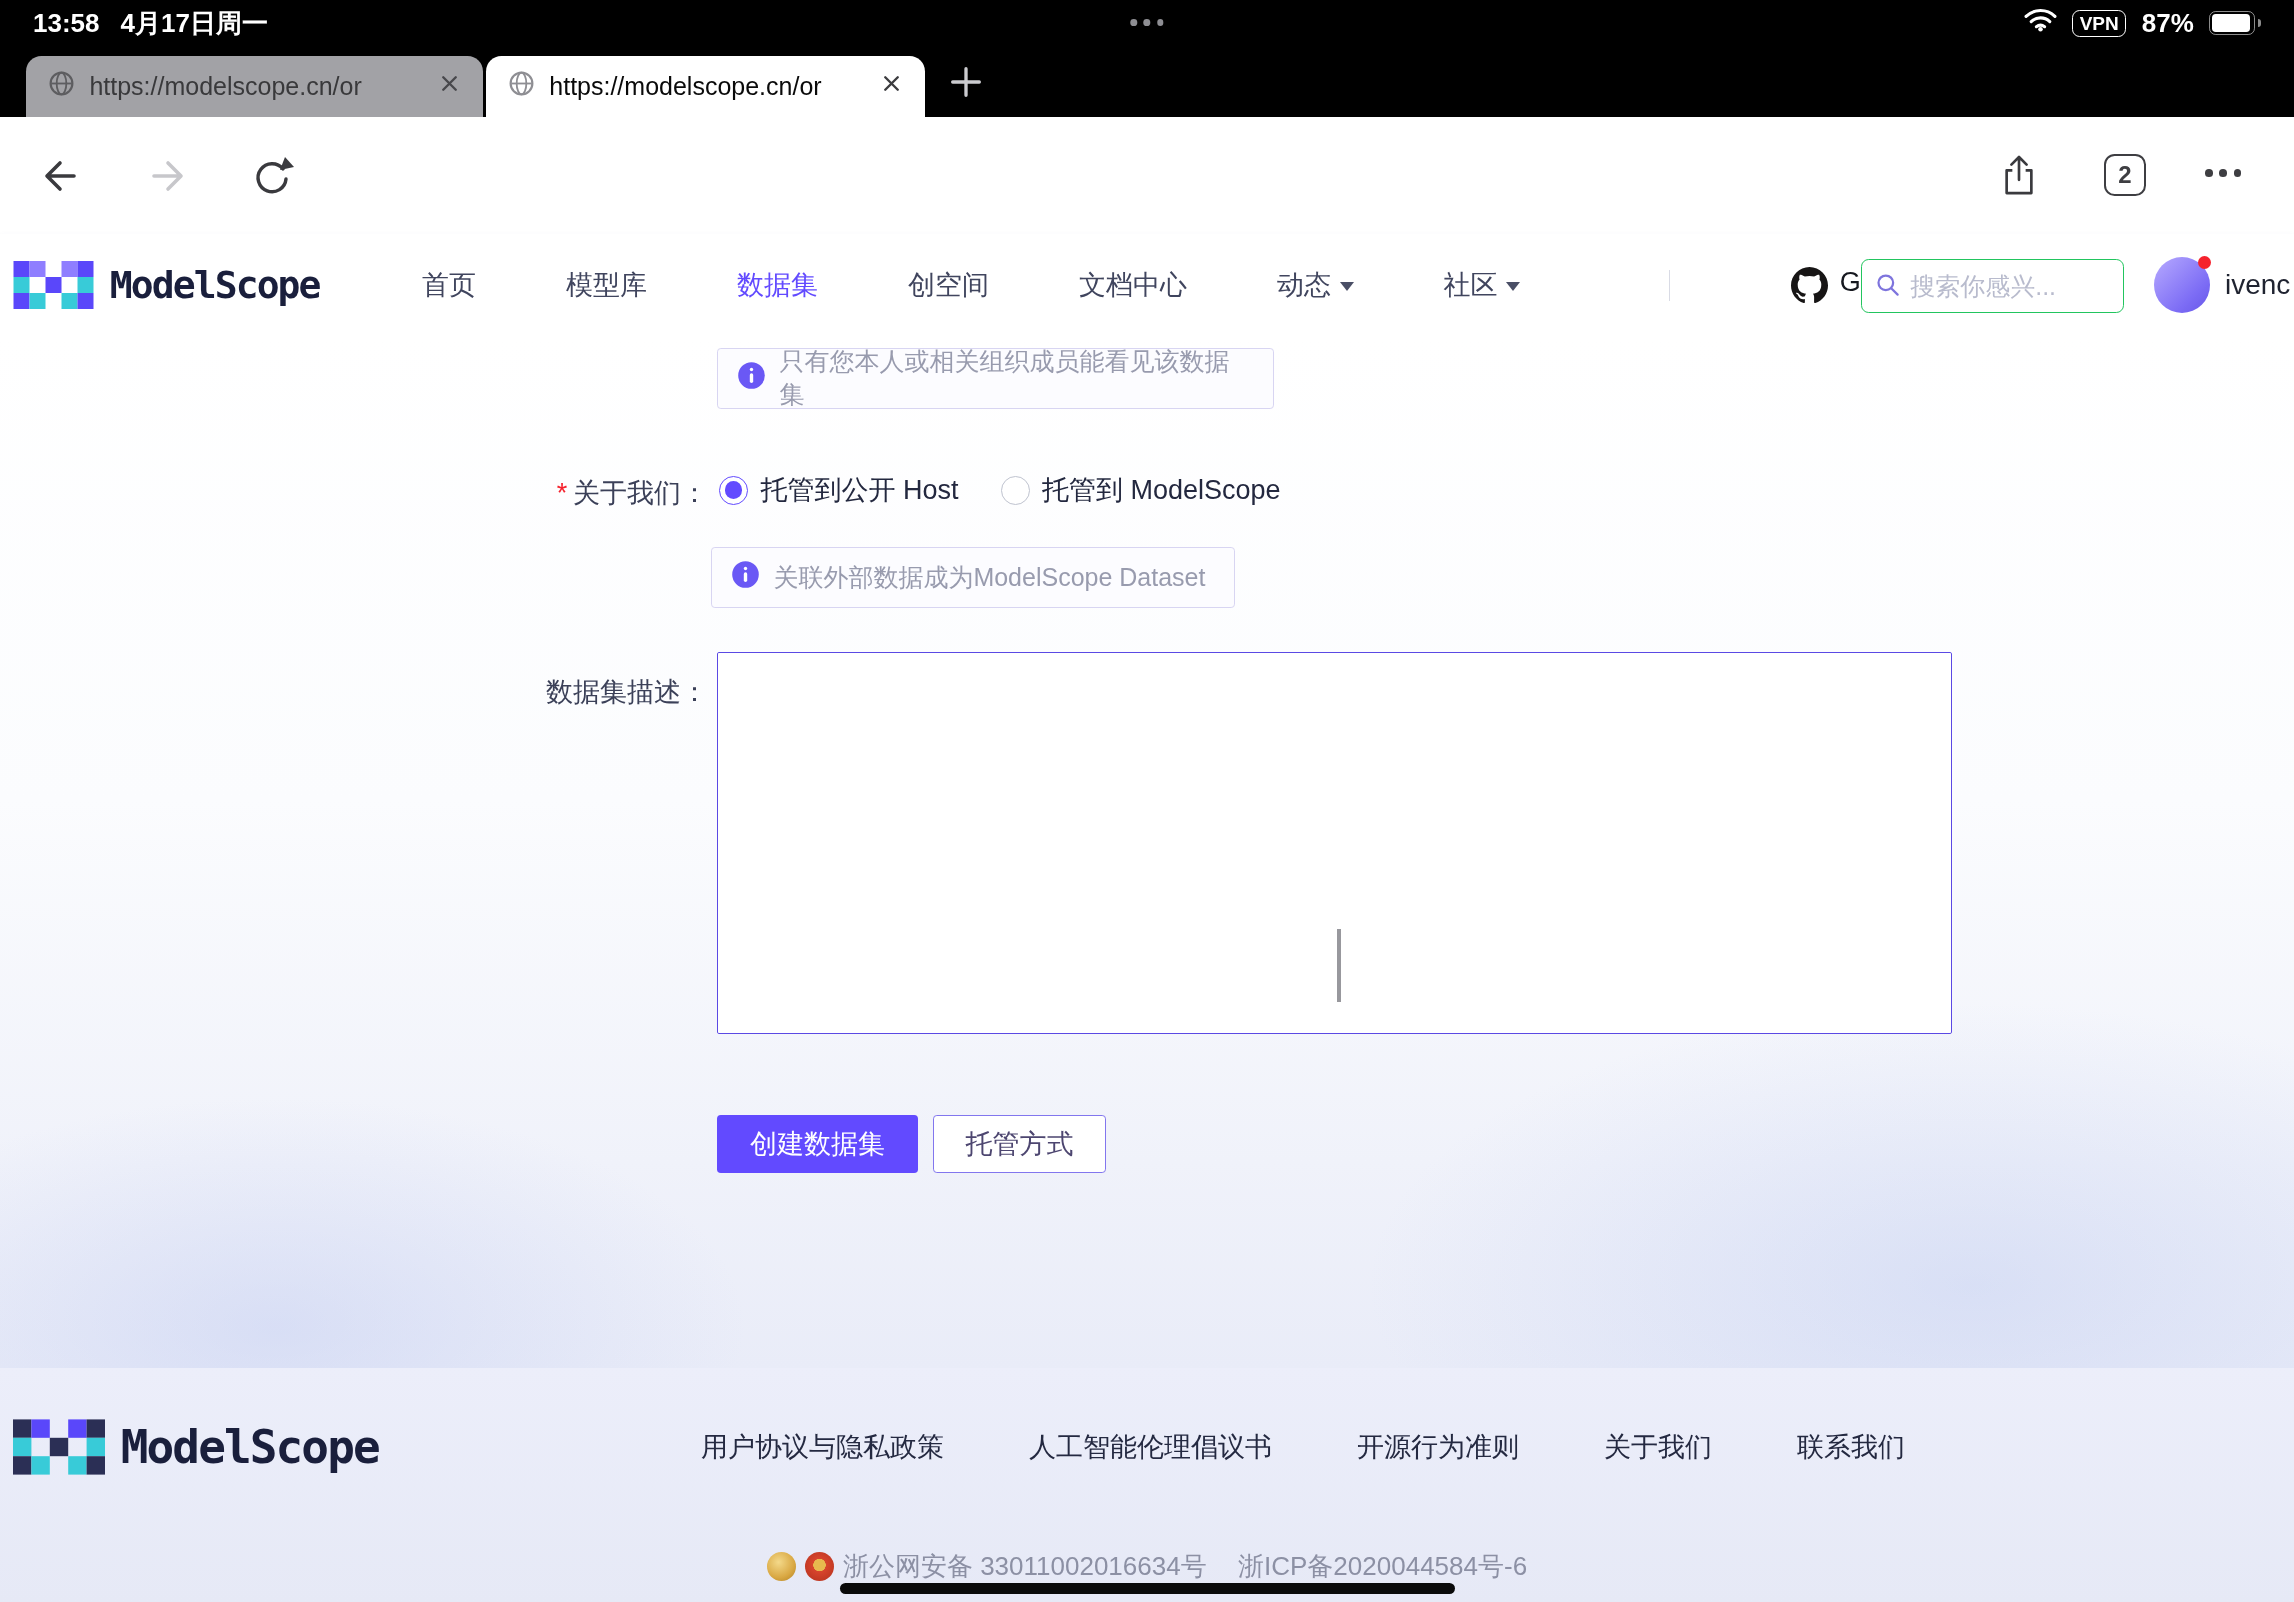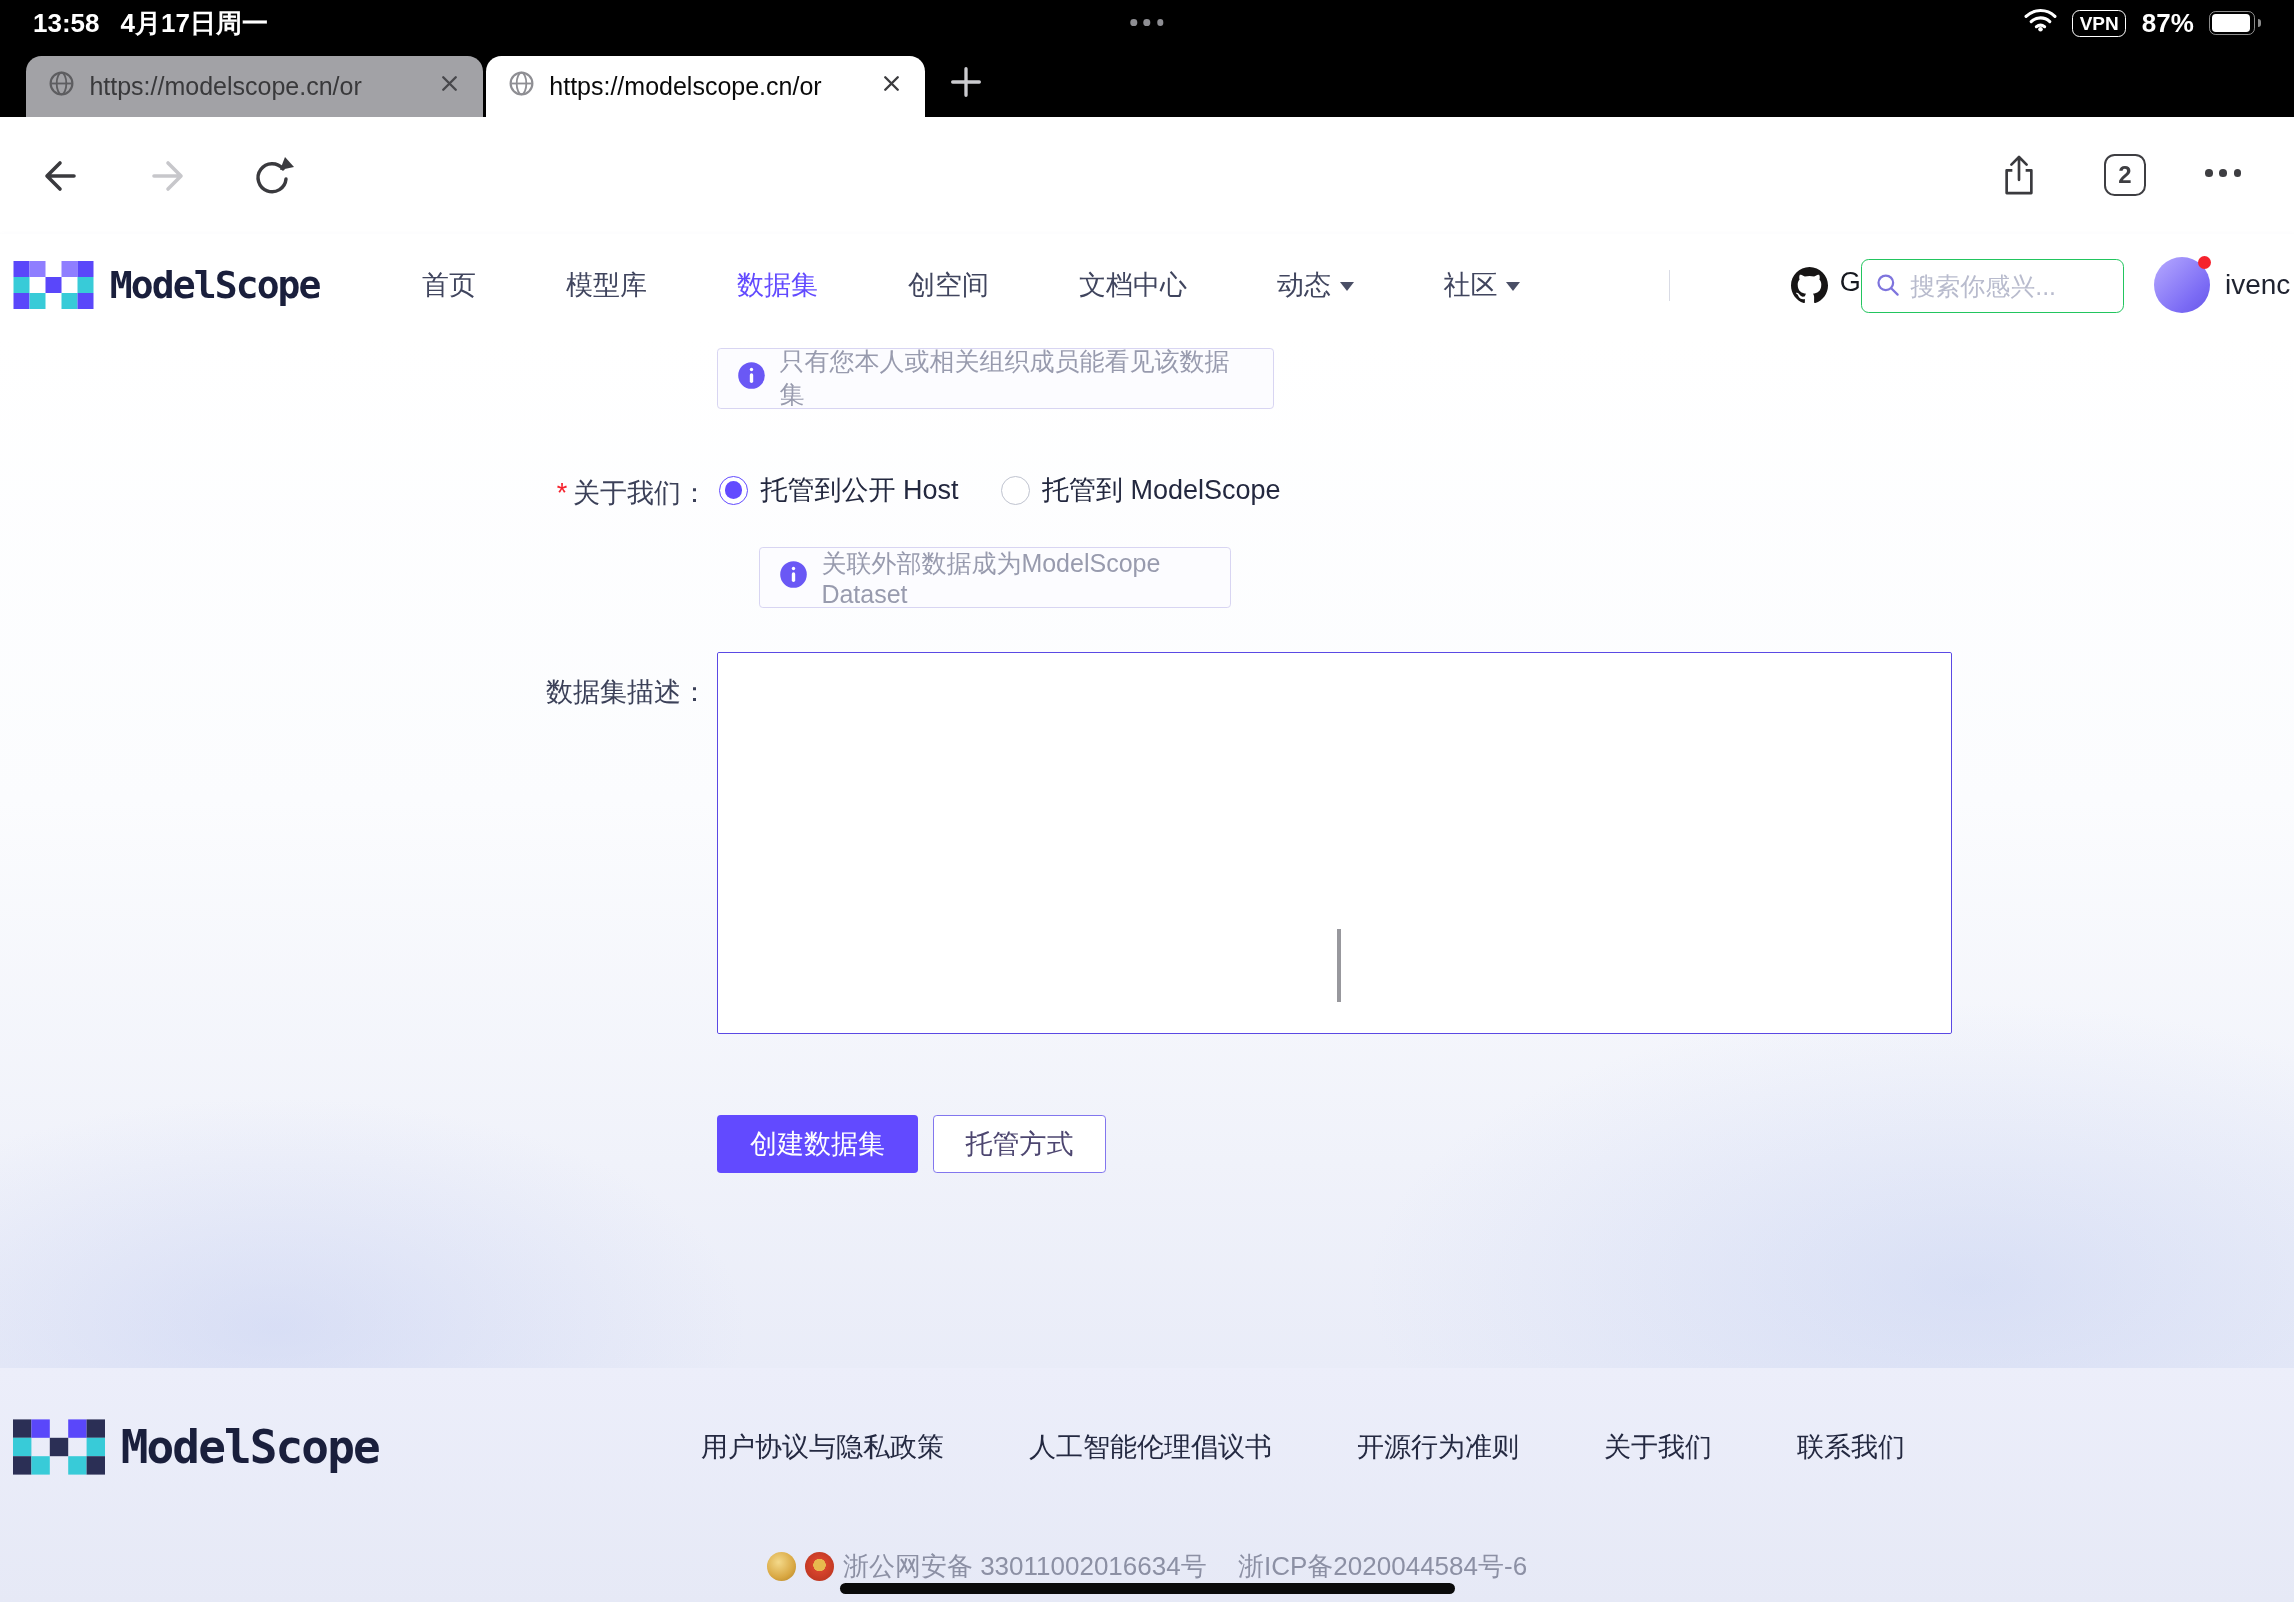--- a/index.html
+++ b/index.html
@@ -59,21 +59,21 @@
 
   
   .main{position:absolute;top:336px;left:0;width:100%;height:1032px;
     background:
       radial-gradient(672px 327px at 12% 96%, rgba(186,198,240,.38), transparent 70%),
       radial-gradient(865px 403px at 86% 92%, rgba(176,192,238,.32), transparent 70%),
       linear-gradient(180deg,#ffffff 0%,#fbfcfe 45%,#f0f2fa 80%,#e9ecf8 100%);}
   .hint-box{position:absolute;background:rgba(252,252,255,.85);border:1px solid #d8d5f2;border-radius:3.8px;
     display:flex;align-items:center;gap:13.4px;padding:0 19px;box-sizing:border-box;font-size:25px;color:#989bae;}
   .hint1{left:717px;top:11.5px;width:557px;height:61px;}
-  .hint2{left:759px;top:211px;width:472px;height:61px;}
+  .hint2{left:711px;top:211px;width:524px;height:61px;}
   .form-label{position:absolute;left:0;width:708px;text-align:right;font-size:27px;color:#3b4058;}
   .star{color:#f5222d;margin-right:5.8px;}
   .radio-row{position:absolute;left:719px;top:133px;height:42px;display:flex;align-items:center;gap:42px;}
   .radio-item{display:flex;align-items:center;gap:12.5px;font-size:27px;color:#23283f;font-weight:500;cursor:pointer;}
   .radio{width:29px;height:29px;border-radius:50%;border:1.9px solid #bfc3cf;background:#fff;box-sizing:border-box;position:relative;}
   .radio.checked{border-color:#624aff;}
   .radio.checked::after{content:"";position:absolute;left:4.8px;top:4.8px;right:4.8px;bottom:4.8px;border-radius:50%;background:#624aff;}
   .desc-area{position:absolute;left:717px;top:316px;width:1235px;height:382px;border:1.9px solid #5b49e4;border-radius:1.9px;
     background:#fff;box-sizing:border-box;resize:none;outline:none;font-size:27px;font-family:"Liberation Sans",sans-serif;padding:15.4px;}
   .text-cursor{position:absolute;left:1337px;top:593px;width:3.8px;height:73px;background:#98989d;}

